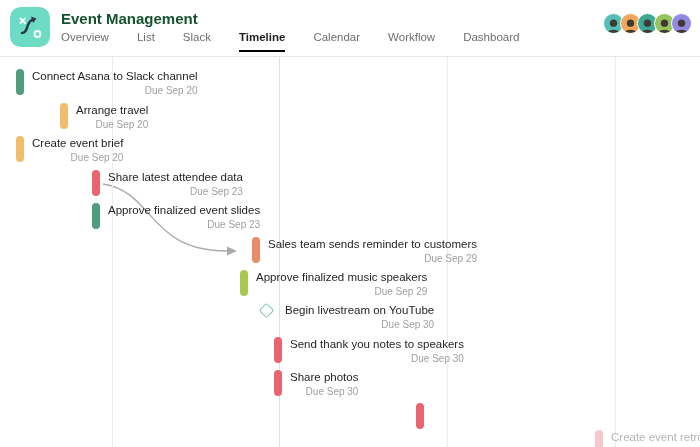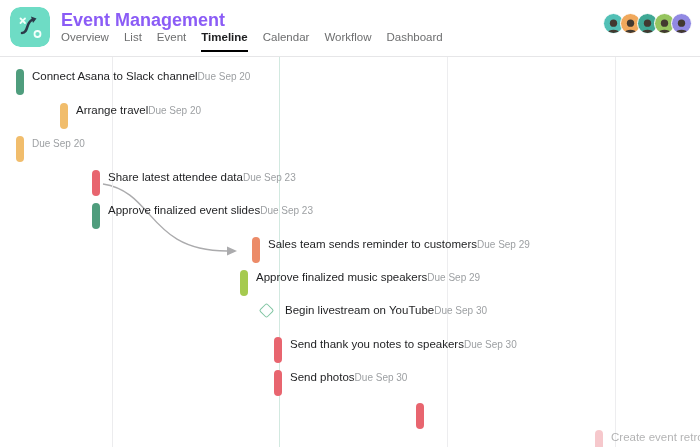--- a/index.html
+++ b/index.html
@@ -4,39 +4,39 @@
 <style>
   * { margin:0; padding:0; box-sizing:border-box; }
   html,body { width:700px; height:447px; overflow:hidden; background:#fff;
     font-family:"Liberation Sans","DejaVu Sans",sans-serif; }
   .app { position:relative; width:700px; height:447px; background:#fff; overflow:hidden; }
 
   
   .header { position:absolute; left:0; top:0; width:700px; height:57px;
     background:#fff; border-bottom:1px solid #e6e6e8; z-index:5; }
   .logo { position:absolute; left:10px; top:7px; width:40px; height:40px; border-radius:10px; }
-  .page-title { position:absolute; left:61px; top:10px; font-size:18px; font-weight:700; color:#8b5cf6; }
-  .tab-bar { position:absolute; left:61px; top:31px; display:flex; gap:15px; }
+  .page-title { position:absolute; left:61px; top:10px; font-size:15px; font-weight:700; color:#14532d; }
+  .tab-bar { position:absolute; left:61px; top:31px; display:flex; gap:28px; }
   .tab { font-size:11.5px; color:#6d6e6f; padding-bottom:7px; cursor:pointer; white-space:nowrap; }
   .tab.active { color:#1e1f21; font-weight:700; border-bottom:2px solid #000000; }
   .avatar-group { position:absolute; right:8px; top:13px; display:flex; }
   .avatar { width:21px; height:21px; border-radius:50%; border:1px solid #fff;
     margin-left:-4px; overflow:hidden; position:relative; }
   .avatar svg { position:absolute; left:0; top:2px; width:100%; height:100%; }
 
   
   .timeline { position:absolute; left:0; top:57px; width:700px; height:390px; background:#fff; }
   .gridline { position:absolute; top:0; bottom:0; width:1px; }
 
   .task-row { position:absolute; display:flex; align-items:flex-start; white-space:nowrap; }
   .task-row.faded { opacity:0.35; }
   .pill { width:8px; height:26px; border-radius:5px; flex:0 0 8px; margin-right:8px; }
   .diamond { width:11px; height:11px; border:1.5px solid #7fc4a1; background:#fdfefe;
     transform:rotate(45deg); flex:0 0 11px; margin:2px 13px 0 2px; border-radius:2px; }
-  .task-text { display:flex; flex-direction:row;align-items:flex-end; }
+  .task-text { display:flex; flex-direction:column;align-items:flex-end; }
   .task-title { font-size:11.5px; color:#1e1f21; line-height:14px; }
   .task-due { font-size:10px; color:#9da0a3; line-height:13px; margin-top:1px; }
 
   .dep-arrow { position:absolute; left:0; top:0; pointer-events:none; }
 </style>
 </head>
 <body>
 
 <div class="app">
 
@@ -45,21 +45,21 @@
       <rect x="0" y="0" width="40" height="40" rx="10" fill="#6edcc5"></rect>
       <path d="M12 26 C19 26 15.5 13.5 23.5 12.5" fill="none" stroke="#2b3a4a" stroke-width="2.6" stroke-linecap="round"></path>
       <path d="M21 9.5 L26.5 11.5 L23 16 Z" fill="#2b3a4a"></path>
       <path d="M10.5 11.5 L15 16 M15 11.5 L10.5 16" stroke="#f2fffb" stroke-width="1.8" stroke-linecap="round"></path>
       <circle cx="27.5" cy="27" r="3" fill="none" stroke="#f2fffb" stroke-width="1.8"></circle>
     </svg>
     <div class="page-title">Event Management</div>
     <div class="tab-bar">
         <div class="tab">Overview</div>
         <div class="tab">List</div>
-        <div class="tab">Event</div>
+        <div class="tab">Slack</div>
         <div class="tab active">Timeline</div>
         <div class="tab">Calendar</div>
         <div class="tab">Workflow</div>
         <div class="tab">Dashboard</div>
       </div>
     <div class="avatar-group">
         <div class="avatar" style="background: rgb(82, 192, 182);">
           <svg viewBox="0 0 24 24">
             <circle cx="12" cy="9" r="4.6" fill="#423930"></circle>
             <path d="M3 23 C5 15.5 19 15.5 21 23 Z" fill="#423930"></path>
@@ -111,20 +111,21 @@
       <div class="task-row" style="left: 16px; top: 46px; padding-left: 44px;">
         <span class="pill" style="background: rgb(241, 189, 108);"></span>
         <span class="task-text">
           <span class="task-title">Arrange travel</span>
           <span class="task-due">Due Sep 20</span>
         </span>
       </div>
       <div class="task-row" style="left: 16px; top: 79px;">
         <span class="pill" style="background: rgb(241, 189, 108);"></span>
         <span class="task-text">
+          <span class="task-title">Create event brief</span>
           <span class="task-due">Due Sep 20</span>
         </span>
       </div>
       <div class="task-row" style="left: 92px; top: 113px;">
         <span class="pill" style="background: rgb(232, 101, 111);"></span>
         <span class="task-text">
           <span class="task-title">Share latest attendee data</span>
           <span class="task-due">Due Sep 23</span>
         </span>
       </div>
@@ -159,21 +160,21 @@
       <div class="task-row" style="left: 274px; top: 280px;">
         <span class="pill" style="background: rgb(232, 101, 111);"></span>
         <span class="task-text">
           <span class="task-title">Send thank you notes to speakers</span>
           <span class="task-due">Due Sep 30</span>
         </span>
       </div>
       <div class="task-row" style="left: 274px; top: 313px;">
         <span class="pill" style="background: rgb(232, 101, 111);"></span>
         <span class="task-text">
-          <span class="task-title">Send photos</span>
+          <span class="task-title">Share photos</span>
           <span class="task-due">Due Sep 30</span>
         </span>
       </div>
       <div class="task-row" style="left: 416px; top: 346px;">
         <span class="pill" style="background: rgb(232, 101, 111);"></span>
       </div>
       <div class="task-row faded" style="left: 595px; top: 373px;">
         <span class="pill" style="background: rgb(232, 101, 111);"></span>
         <span class="task-text">
           <span class="task-title">Create event retrosp</span>

